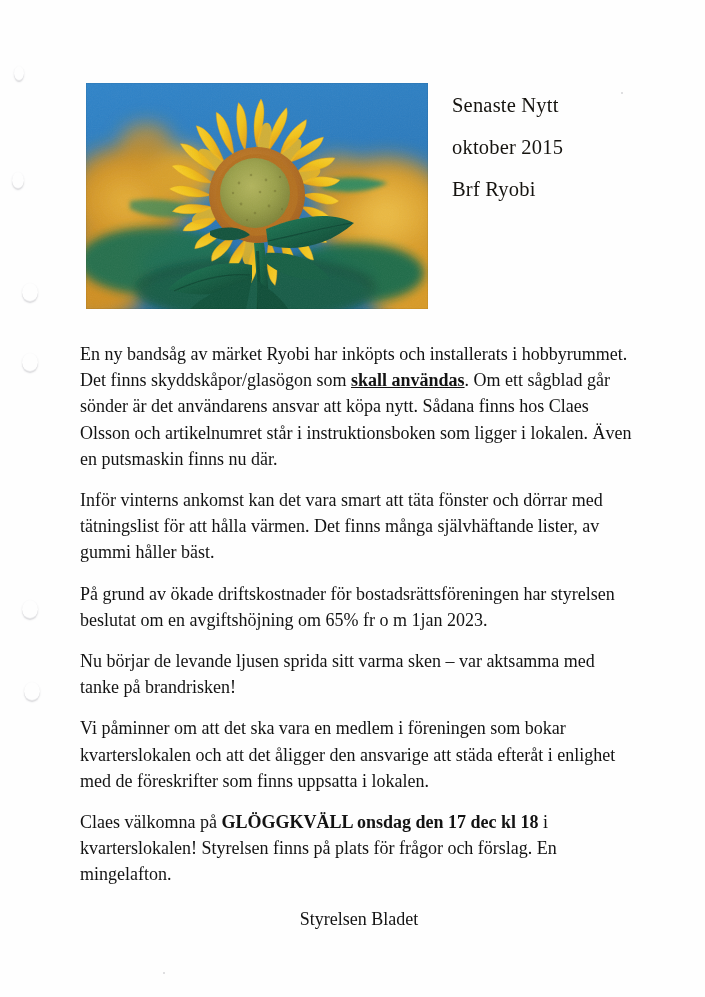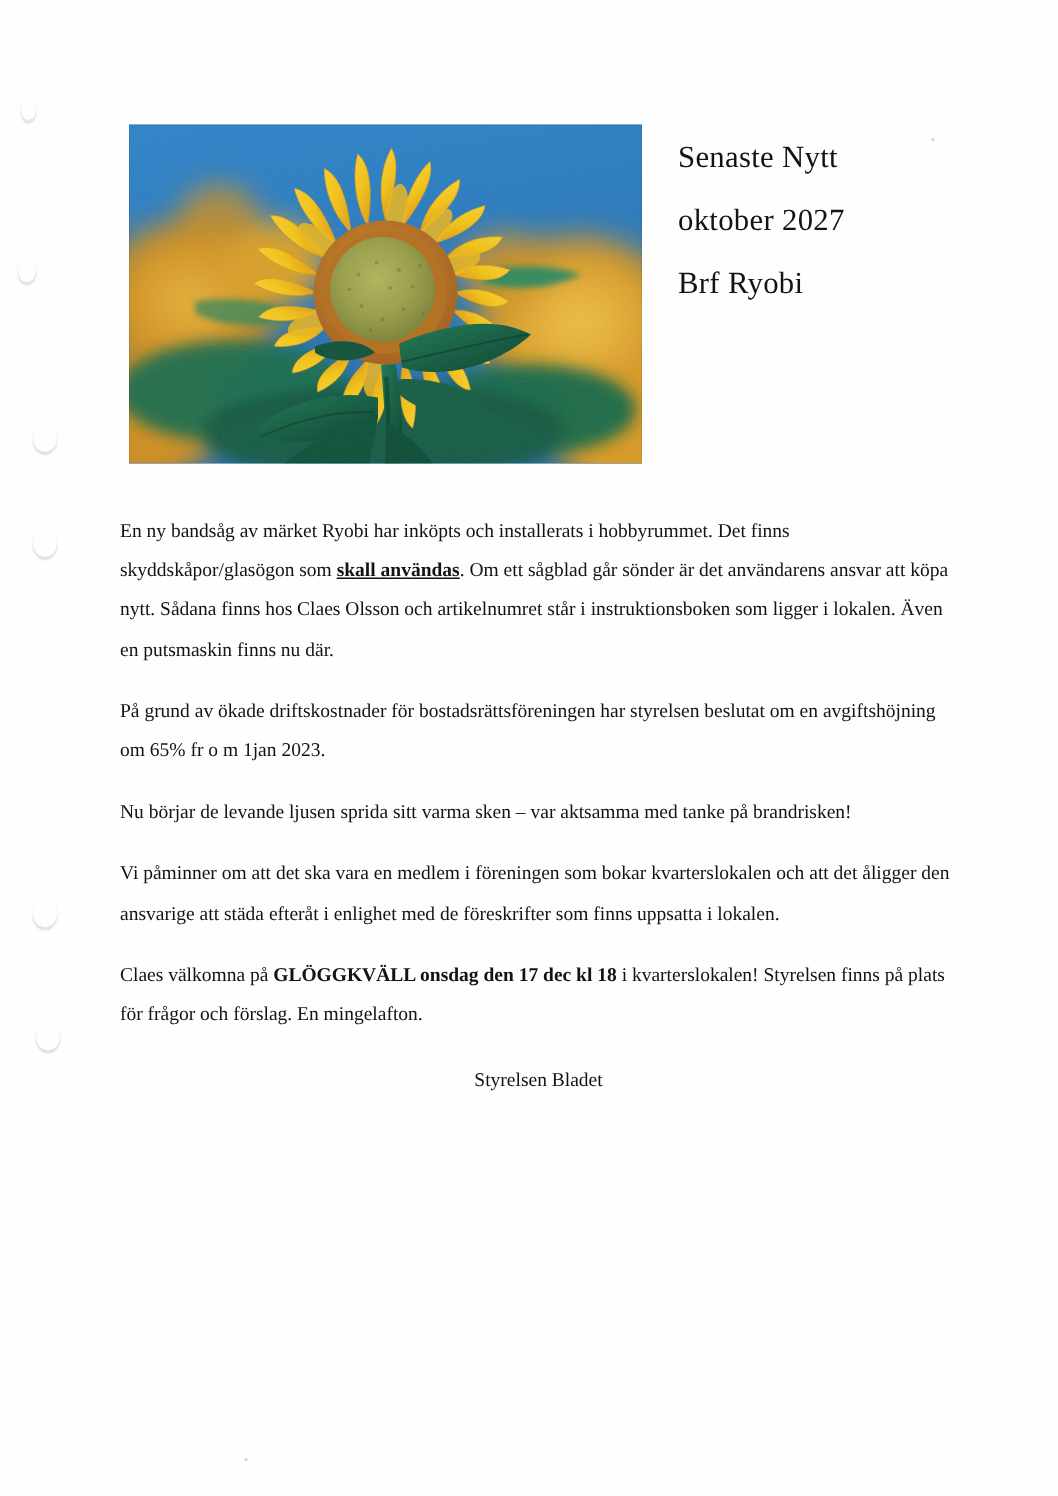--- a/index.html
+++ b/index.html
@@ -59,21 +59,21 @@
   }
 
   
   .body-text {
     position: absolute;
     left: 80px;
     top: 341px;
     width: 570px;
   }
   .para {
-    font-size: 13px;
+    font-size: 18px;
     line-height: 26.2px;
     margin: 0 12px 15px 0;
     text-align: left;
     color: #131313;
   }
   .para:last-child { margin-bottom: 0; }
   .sig { margin-top: 18px; text-align: center; }
   b.em { font-weight: bold; }
   span.uline { font-weight: bold; text-decoration: underline; }
 </style>
@@ -310,28 +310,29 @@
 
       <path d="M124 148 C140 142 156 144 164 152 C150 160 132 158 124 152 Z" fill="#12533c"></path>
 
       <rect x="0" y="0" width="342" height="226" filter="url(#grain)" fill="none" opacity="0.5"></rect>
       <rect x="0" y="0" width="342" height="226" fill="none" stroke="rgba(0,0,0,0.10)" stroke-width="1"></rect>
     </svg>
   </div>
 
   <div class="header">
     <div class="hline">Senaste Nytt</div>
-    <div class="hline">oktober 2027</div>
+    <div class="hline">oktober 2015</div>
     <div class="hline">Brf Ryobi</div>
   </div>
 
   <div class="body-text">
 
     <p class="para"><span>En ny bandsåg av märket Ryobi har inköpts och installerats i hobbyrummet. Det finns skyddskåpor/glasögon som </span><span class="uline">skall användas</span><span>. Om ett sågblad går sönder är det användarens ansvar att köpa nytt. Sådana finns hos Claes Olsson och artikelnumret står i instruktionsboken som ligger i lokalen. Även en putsmaskin finns nu där.</span></p>
 
+    <p class="para">Inför vinterns ankomst kan det vara smart att täta fönster och dörrar med tätningslist för att hålla värmen.  Det finns många självhäftande lister, av gummi håller bäst.</p>
 
     <p class="para">På grund av ökade driftskostnader för bostadsrättsföreningen har styrelsen beslutat om en avgiftshöjning om 65% fr o m 1jan 2023.</p>
 
     <p class="para">Nu börjar de levande ljusen sprida sitt varma sken – var aktsamma med tanke på brandrisken!</p>
 
     <p class="para">Vi påminner om att det ska vara en medlem i föreningen som bokar kvarterslokalen och att det åligger den ansvarige att städa efteråt i enlighet med de föreskrifter som finns uppsatta i lokalen.</p>
 
     <p class="para"><span>Claes välkomna på </span><b class="em">GLÖGGKVÄLL onsdag den 17 dec kl 18</b><span> i kvarterslokalen! Styrelsen finns på plats för frågor och förslag. En mingelafton.</span></p>
 
     <p class="para sig">Styrelsen Bladet</p>

